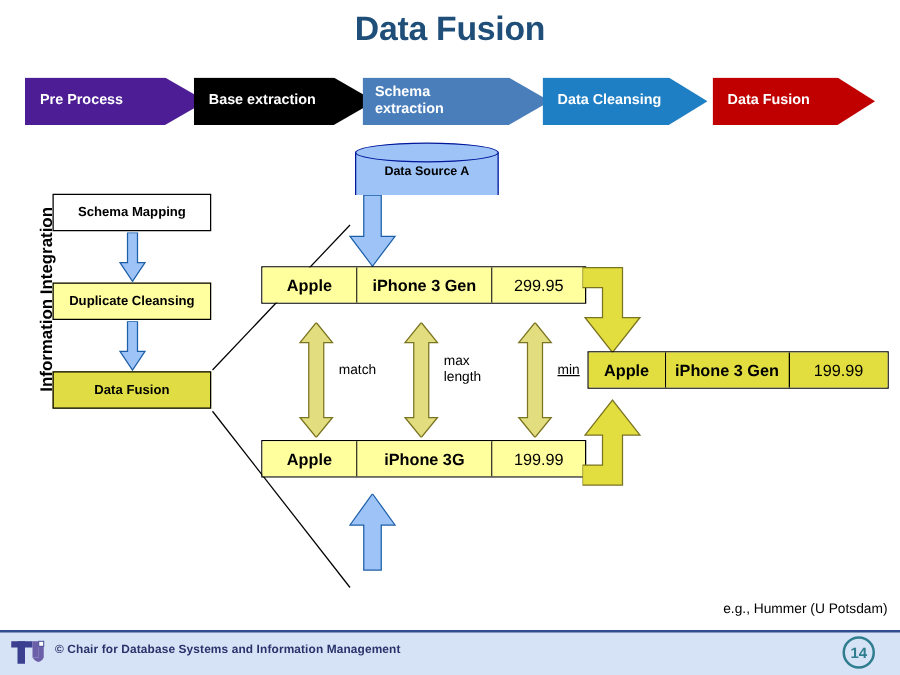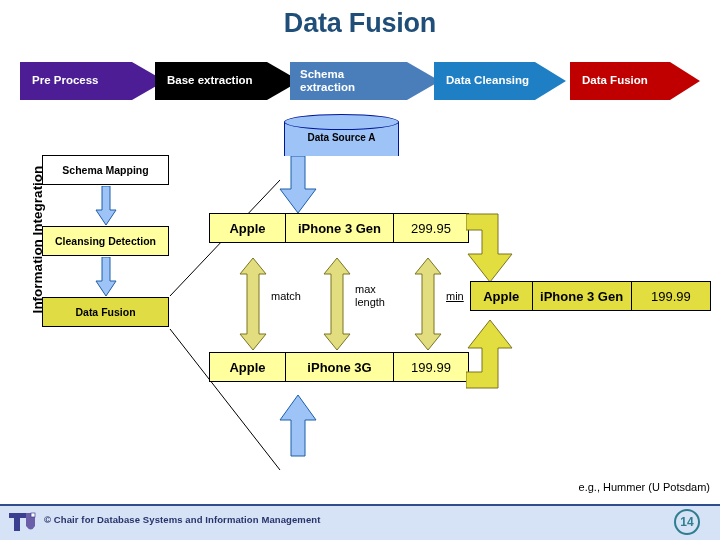--- a/index.html
+++ b/index.html
@@ -171,21 +171,21 @@
               clip-path:polygon(0 0, 100px 0, 130px 50%, 100px 100%, 0 100%);">
     <span>Data Fusion</span>
   </div>
 
   <div class="vlabel">Information Integration</div>
 
   <div class="lbox" id="lb1">
     <span>Schema Mapping</span>
   </div>
   <div class="lbox" id="lb2">
-    <span>Cleansing Detection</span>
+    <span>Duplicate Cleansing</span>
   </div>
   <div class="lbox" id="lb3">
     <span>Data Fusion</span>
   </div>
 
   <svg class="blue-arrow" style="left:95px;top:186px;height:40px" viewBox="0 0 22 40">
     <polygon points="7,0 15,0 15,24 21,24 11,39 1,24 7,24" fill="#9DC3F7" stroke="#1c5fa8" stroke-width="1"></polygon>
   </svg>
   <svg class="blue-arrow" style="left:95px;top:257px;height:40px" viewBox="0 0 22 40">
     <polygon points="7,0 15,0 15,24 21,24 11,39 1,24 7,24" fill="#9DC3F7" stroke="#1c5fa8" stroke-width="1"></polygon>

